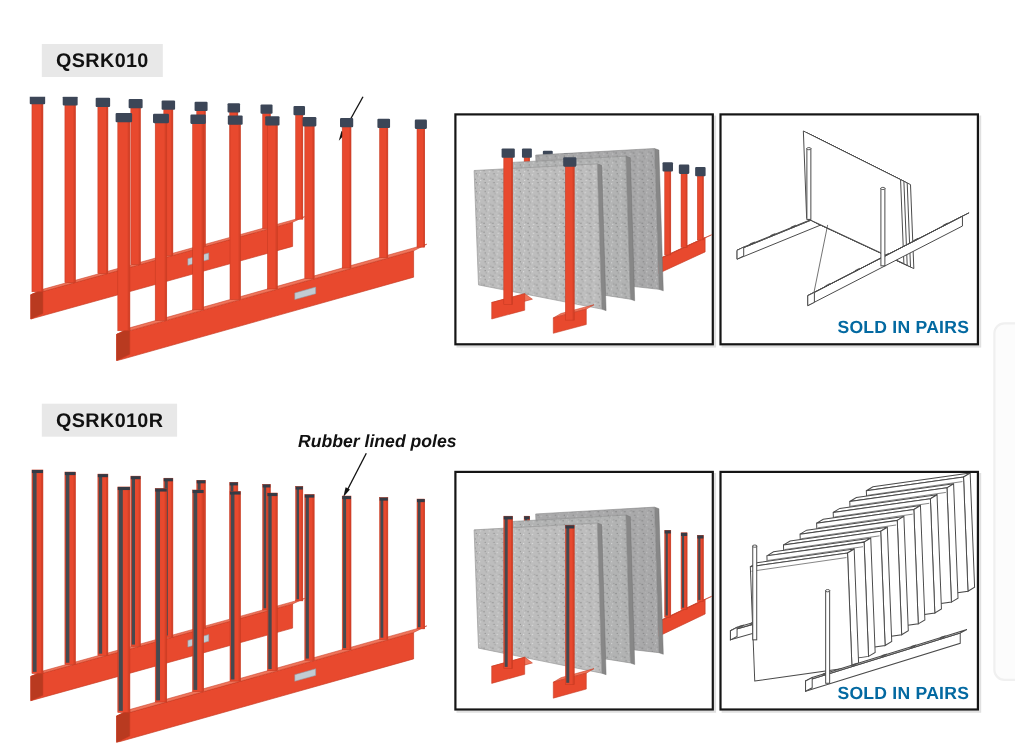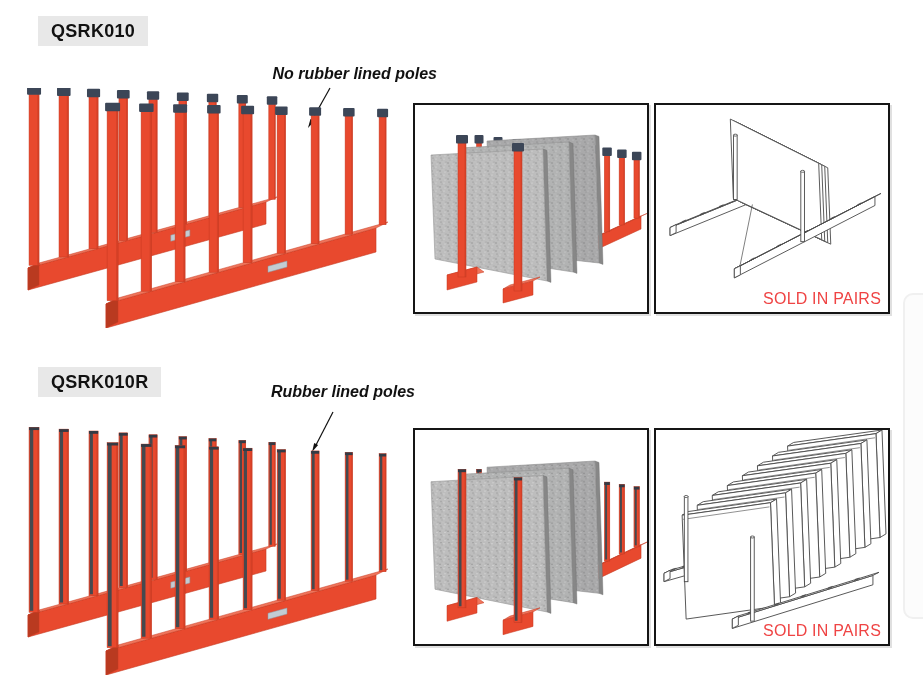--- a/index.html
+++ b/index.html
@@ -4,59 +4,58 @@
 <style>
   html,body{margin:0;padding:0;background:#ffffff;}
   .page{
     position:relative;width:923px;height:677px;background:#ffffff;overflow:hidden;
     font-family:"Liberation Sans",sans-serif;color:#111111;
   }
   .badge{
     position:absolute;left:38px;background:#e8e8e8;color:#111;
     font-weight:bold;font-size:18px;line-height:20px;padding:5px 13px;letter-spacing:.3px;
   }
-  #badge1{top:16px;}
+  #badge1{top:40px;}
   #badge2{top:367px;}
   .annotation{
     position:absolute;width:205px;text-align:right;
     font-weight:bold;font-style:italic;font-size:16px;color:#111;
   }
   #ann1{left:232px;top:65px;}
-  #ann2{left:210px;top:383px;}
+  #ann2{left:210px;top:393px;}
   .leader{position:absolute;overflow:visible;}
   #leader1{left:296px;top:86px;width:46px;height:46px;}
   #leader2{left:299px;top:411px;width:46px;height:46px;}
   .photo{position:absolute;left:14px;}
   #photo1{top:88px;width:382px;height:240px;}
   #photo2{top:413px;width:382px;height:262px;}
   .frame{
     position:absolute;width:232px;border:2px solid #151515;background:#fff;
     box-shadow:2px 2px 0 rgba(0,0,0,.12);
   }
   #m1,#r1{top:103px;height:207px;}
   #m2,#r2{top:428px;height:214px;}
   #m1,#m2{left:413px;}
   #r1,#r2{left:654px;}
   .frame svg{position:absolute;left:0;top:0;width:100%;height:100%;}
   .sold{
-    position:absolute;right:7px;bottom:4px;color:#ef4444;
-    font-weight:normal;font-size:16px;letter-spacing:.2px;
+    position:absolute;right:7px;bottom:4px;color:#0369a1;
+    font-weight:bold;font-size:16px;letter-spacing:.2px;
   }
   .edge-artifact{
     position:absolute;left:903px;top:293px;width:42px;height:322px;
     background:#fcfcfc;border:2px solid #f0f0f0;border-radius:10px;
   }
 </style>
 </head>
 <body>
 
 <div class="page">
 
   <div class="badge" id="badge1">QSRK010</div>
-  <div class="annotation" id="ann1">No rubber lined poles</div>
   <svg class="leader" id="leader1" viewBox="0 0 46 46">
     <line x1="34" y1="2" x2="15" y2="36" stroke="#111" stroke-width="1.2"></line>
     <polygon points="12,42 18.2,35.3 14.4,33.1" fill="#111"></polygon>
   </svg>
   <svg class="photo" id="photo1" viewBox="0 0 382 240" preserveAspectRatio="none">
       <polygon fill="#e8492e" stroke="#c63a22" stroke-width="0.6" points="14.0,202.0 252.0,136.0 252.0,114.0 14.0,180.0"></polygon>
       <polygon fill="#f0755b" stroke="#c63a22" stroke-width="0.5" points="14.0,180.0 252.0,114.0 263.0,109.0 25.0,175.0"></polygon>
       <polygon fill="#b93a20" stroke="#c63a22" stroke-width="0.5" points="14.0,202.0 14.0,180.0 25.0,175.0 25.0,197.0"></polygon>
       <polygon fill="#c2ccd3" stroke="#8b9aa6" stroke-width="0.5" points="156.8,153.2 175.8,147.9 175.8,141.9 156.8,147.2"></polygon>
       <rect x="15.05" y="6.25" width="10" height="171" fill="#e8492e" stroke="#c63a22" stroke-width="0.5"></rect>

